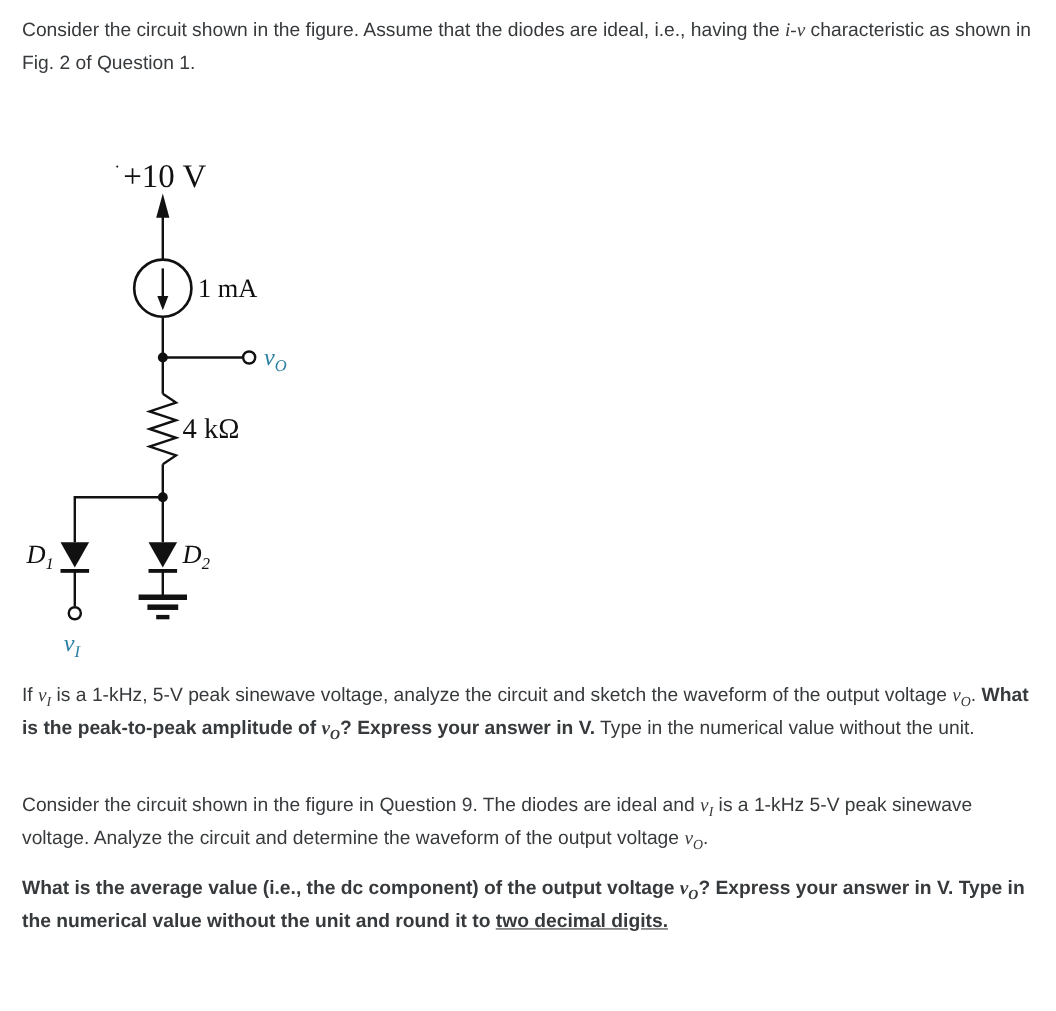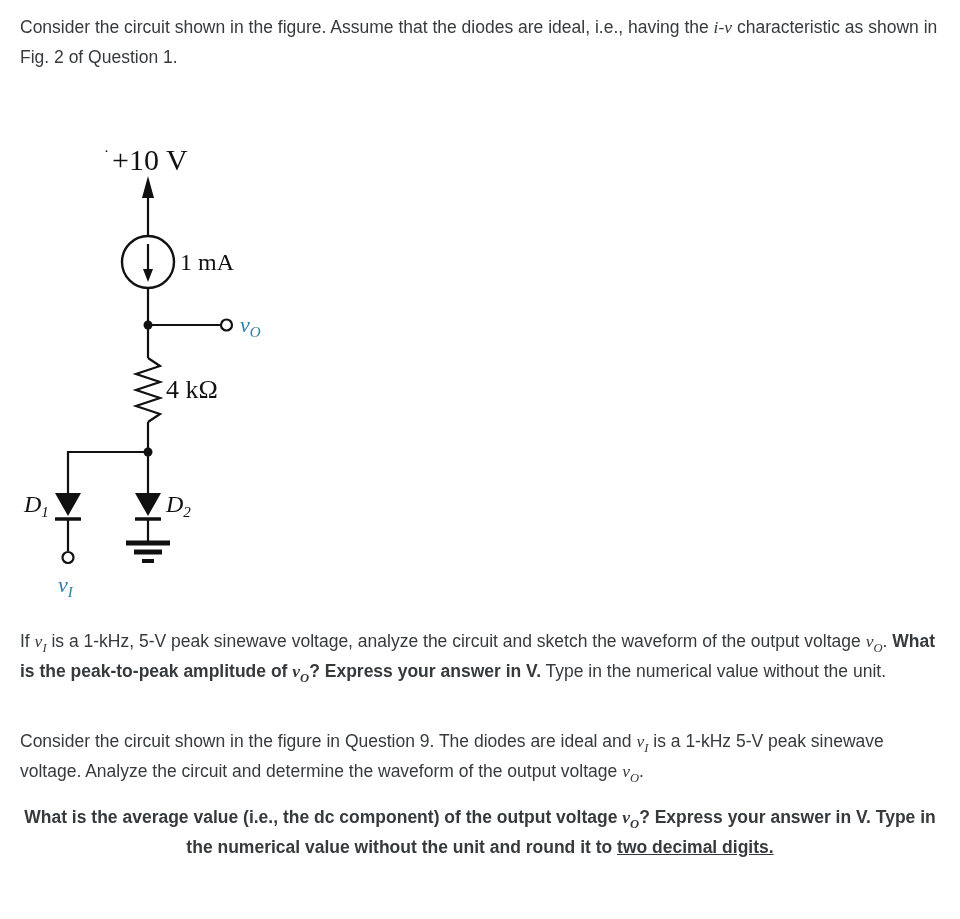--- a/index.html
+++ b/index.html
@@ -11,23 +11,23 @@
     overflow: hidden;
   }
   .page { position: relative; width: 960px; height: 919px; }
 
   .para {
     font-size: 17.5px;
     line-height: 30px;
     margin: 0 20px;
   }
   .p-intro { padding-top: 12px; }
-  .q-peak  { margin-top: 26px; }
+  .q-peak  { margin-top: 16px; }
   .q2-intro{ margin-top: 40px; }
-  .q-avg   { margin-top: 16px; font-weight: 700; text-align: center; }
+  .q-avg   { margin-top: 16px; font-weight: 700; }
 
   .b  { font-weight: 700; }
   .ul { text-decoration: underline; }
   .iv { font-family: "Liberation Serif", serif; font-style: italic; }
 
   
   .mvar { font-family: "Liberation Serif", serif; font-style: italic; white-space: nowrap; }
   .mvar sub { font-size: 0.72em; line-height: 0; }
 
   

